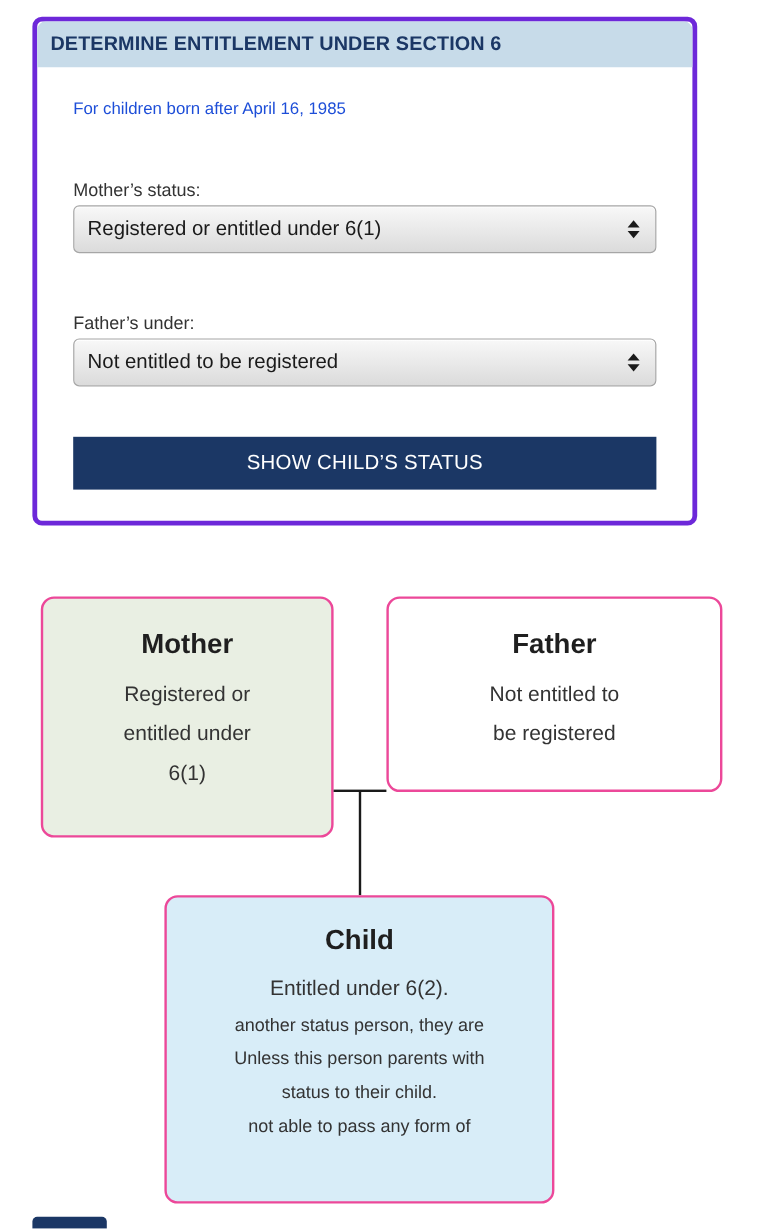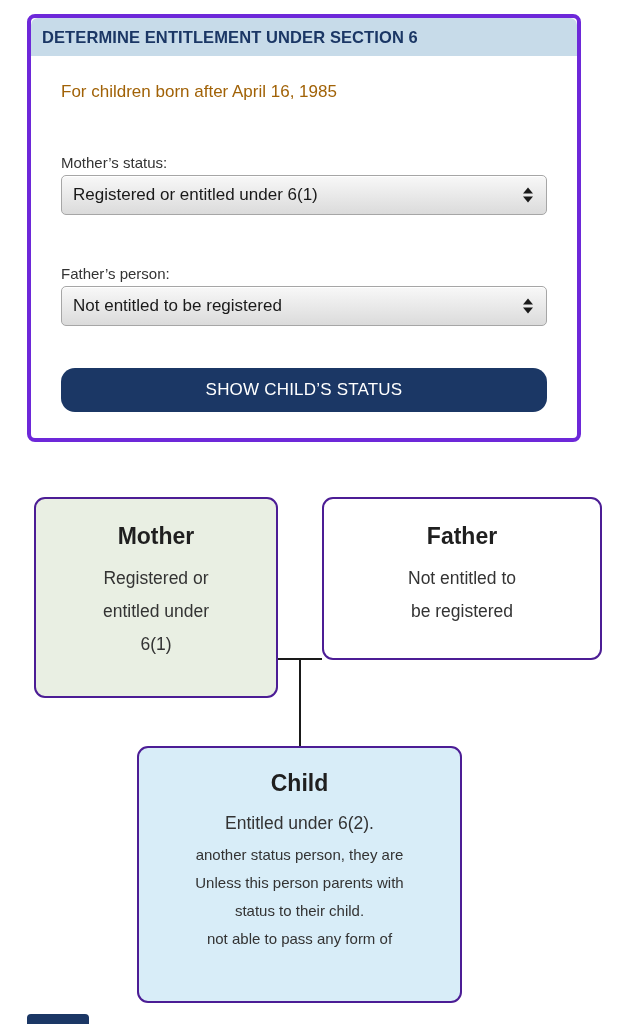--- a/index.html
+++ b/index.html
@@ -29,21 +29,21 @@
     background: var(--header-bg, #c7dbe9);
     color: var(--accent-navy, #1b3765);
     font-size: 16.5px;
     font-weight: bold;
     padding: 0 11px;
     border-radius: 7px 7px 0 0;
     letter-spacing: 0.1px;
     white-space: nowrap;
   }
   .panel-body { padding: 26px 30px 26px 30px; }
-  .intro-text { font-size: 17px; color: #a16207; margin-bottom: 52px; }
+  .intro-text { font-size: 14px; color: #1d4ed8; margin-bottom: 52px; }
   .field-label { font-size: 15px; color: #333333; margin-bottom: 4px; }
   .field-group-father { margin-top: 50px; }
 
   .select {
     position: relative;
     width: 100%;
     height: 40px;
     border: 1px solid #a6a6a6;
     border-radius: 5px;
     background: linear-gradient(#f8f8f8, #dbdbdb);
@@ -83,29 +83,29 @@
 
   .submit-button {
     margin-top: 42px;
     width: 100%;
     height: 44px;
     background: var(--accent-navy, #1b3765);
     color: #ffffff;
     font-family: inherit;
     font-size: 17px;
     border: none;
-    border-radius: 14px;
+    border-radius: 0;
     letter-spacing: 0.2px;
     cursor: pointer;
   }
 
   
   .diagram-box {
     position: absolute;
-    border: 2px solid #4c1d95;
+    border: 2px solid #ec4899;
     border-radius: 11px;
     text-align: center;
     background: #ffffff;
   }
   .mother-box { left: 34px;  top: 497px; width: 244px; height: 201px; background: var(--mother-green, #e9efe3); padding-top: 24px; }
   .father-box { left: 322px; top: 497px; width: 280px; height: 163px; background: #ffffff; padding-top: 24px; }
   .child-box  { left: 137px; top: 746px; width: 325px; height: 257px; background: var(--child-blue, #d8edf8); padding-top: 22px; }
 
   .box-title { font-size: 23px; font-weight: bold; color: #1f1f1f; }
   .box-status { margin-top: 12px; font-size: 17.5px; color: #333333; }
@@ -143,21 +143,21 @@
         <div class="select">
           <span class="select-value">Registered or entitled under 6(1)</span>
           <span class="select-arrows">
             <span class="tri-up"></span>
               <span class="tri-down"></span>
           </span>
         </div>
       </div>
 
       <div class="field-group field-group-father">
-        <div class="field-label">Father’s person:</div>
+        <div class="field-label">Father’s under:</div>
         <div class="select">
           <span class="select-value">Not entitled to be registered</span>
           <span class="select-arrows">
             <span class="tri-up"></span>
               <span class="tri-down"></span>
           </span>
         </div>
       </div>
 
       <button class="submit-button">SHOW CHILD’S STATUS</button>

